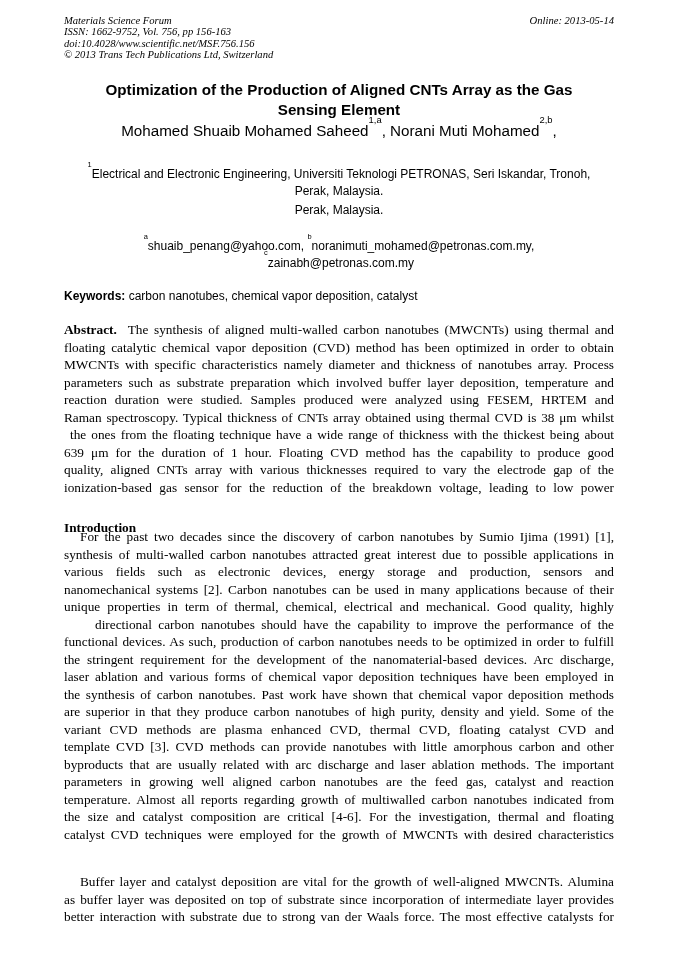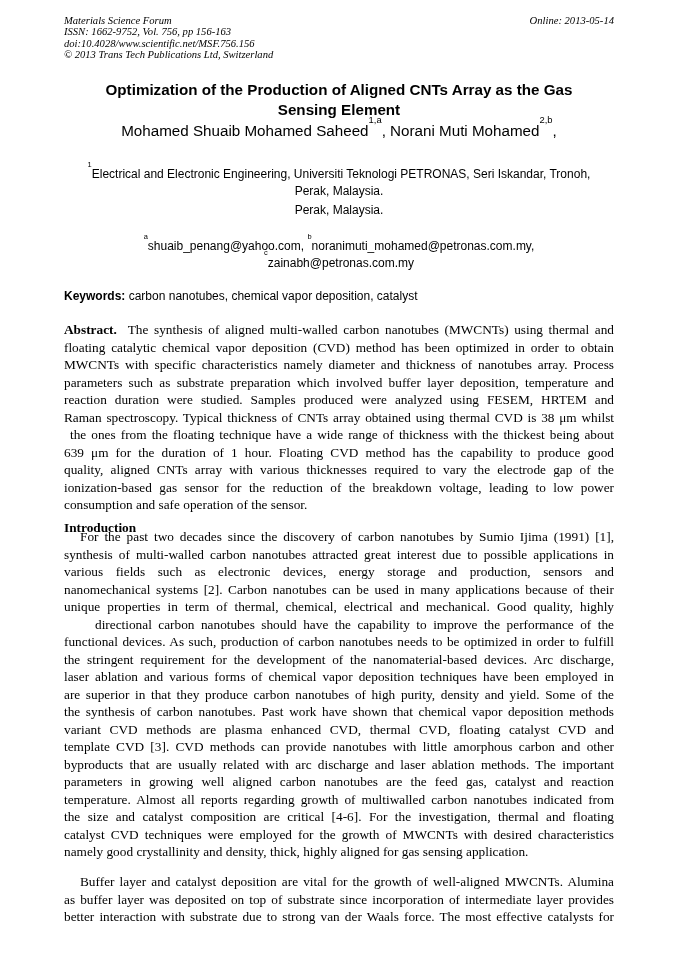--- a/index.html
+++ b/index.html
@@ -65,44 +65,42 @@
   <span class="line" style="white-space: normal;"><span class="bold">Abstract.</span><span style="white-space:pre;">  The synthesis of aligned multi-walled carbon nanotubes (MWCNTs) using thermal and</span></span>
   <span class="line" style="white-space: normal;">floating catalytic chemical vapor deposition (CVD) method has been optimized in order to obtain</span>
   <span class="line" style="white-space: normal;">MWCNTs with specific characteristics namely diameter and thickness of nanotubes array. Process</span>
   <span class="line" style="white-space: normal;">parameters such as substrate preparation which involved buffer layer deposition, temperature and</span>
   <span class="line" style="white-space: normal;">reaction duration were studied. Samples produced were analyzed using FESEM, HRTEM and</span>
   <span class="line" style="white-space: normal;">Raman spectroscopy. Typical thickness of CNTs array obtained using thermal CVD is 38 μm whilst</span>
   <span class="line" style="white-space: normal; margin-left: 6px;">the ones from the floating technique have a wide range of thickness with the thickest being about</span>
   <span class="line" style="white-space: normal;">639 μm for the duration of 1 hour. Floating CVD method has the capability to produce good</span>
   <span class="line" style="white-space: normal;">quality, aligned CNTs array with various thicknesses required to vary the electrode gap of the</span>
   <span class="line" style="white-space: normal;">ionization-based gas sensor for the reduction of the breakdown voltage, leading to low power</span>
-  <span class="line last" style="white-space: normal;">consumption and safe operation of the sensor.</span>
 </div>
 
 <div class="section-heading">Introduction</div>
 
 <div class="para" style="top:528px;">
   <span class="line indent" style="white-space: normal;">For the past two decades since the discovery of carbon nanotubes by Sumio Ijima (1991) [1],</span>
   <span class="line" style="white-space: normal;">synthesis of multi-walled carbon nanotubes attracted great interest due to possible applications in</span>
   <span class="line" style="white-space: normal;">various fields such as electronic devices, energy storage and production, sensors and</span>
   <span class="line" style="white-space: normal;">nanomechanical systems [2]. Carbon nanotubes can be used in many applications because of their</span>
   <span class="line" style="white-space: normal;">unique properties in term of thermal, chemical, electrical and mechanical. Good quality, highly</span>
   <span class="line" style="white-space: normal; margin-left: 31px;">directional carbon nanotubes should have the capability to improve the performance of the</span>
   <span class="line" style="white-space: normal;">functional devices. As such, production of carbon nanotubes needs to be optimized in order to fulfill</span>
   <span class="line" style="white-space: normal;">the stringent requirement for the development of the nanomaterial-based devices. Arc discharge,</span>
   <span class="line" style="white-space: normal;">laser ablation and various forms of chemical vapor deposition techniques have been employed in</span>
+  <span class="line" style="white-space: normal;">the synthesis of carbon nanotubes. Past work have shown that  chemical vapor deposition methods</span>
   <span class="line" style="white-space: normal;">are superior in that they produce carbon nanotubes of high purity, density and yield. Some of the</span>
-  <span class="line" style="white-space: normal;">the synthesis of carbon nanotubes. Past work have shown that  chemical vapor deposition methods</span>
   <span class="line" style="white-space: normal;">variant CVD methods are plasma enhanced CVD, thermal CVD, floating catalyst CVD and</span>
   <span class="line" style="white-space: normal;">template CVD [3]. CVD methods can provide nanotubes with little amorphous carbon and other</span>
   <span class="line" style="white-space: normal;">byproducts that are usually related with arc discharge and laser ablation methods. The important</span>
   <span class="line" style="white-space: normal;">parameters in growing well aligned carbon nanotubes are the feed gas, catalyst and reaction</span>
   <span class="line" style="white-space: normal;">temperature. Almost all reports regarding growth of multiwalled carbon nanotubes indicated from</span>
   <span class="line" style="white-space: normal;">the size and catalyst composition are critical [4-6]. For the investigation, thermal and floating</span>
   <span class="line" style="white-space: normal;">catalyst CVD techniques were employed for the growth of MWCNTs with desired characteristics</span>
-  <span class="line last" style="white-space: normal;">namely good crystallinity and density, thick, highly aligned for gas sensing application.</span>
 </div>
 
 <div class="para" style="top:873px;">
   <span class="line indent" style="white-space: normal;">Buffer layer and catalyst deposition are vital for the growth of well-aligned MWCNTs. Alumina</span>
   <span class="line" style="white-space: normal;">as buffer layer was deposited on top of substrate since incorporation of intermediate layer provides</span>
   <span class="line" style="white-space: normal;">better interaction with substrate due to strong van der Waals force. The most effective catalysts for</span>
 </div>
 
 </body></html>

